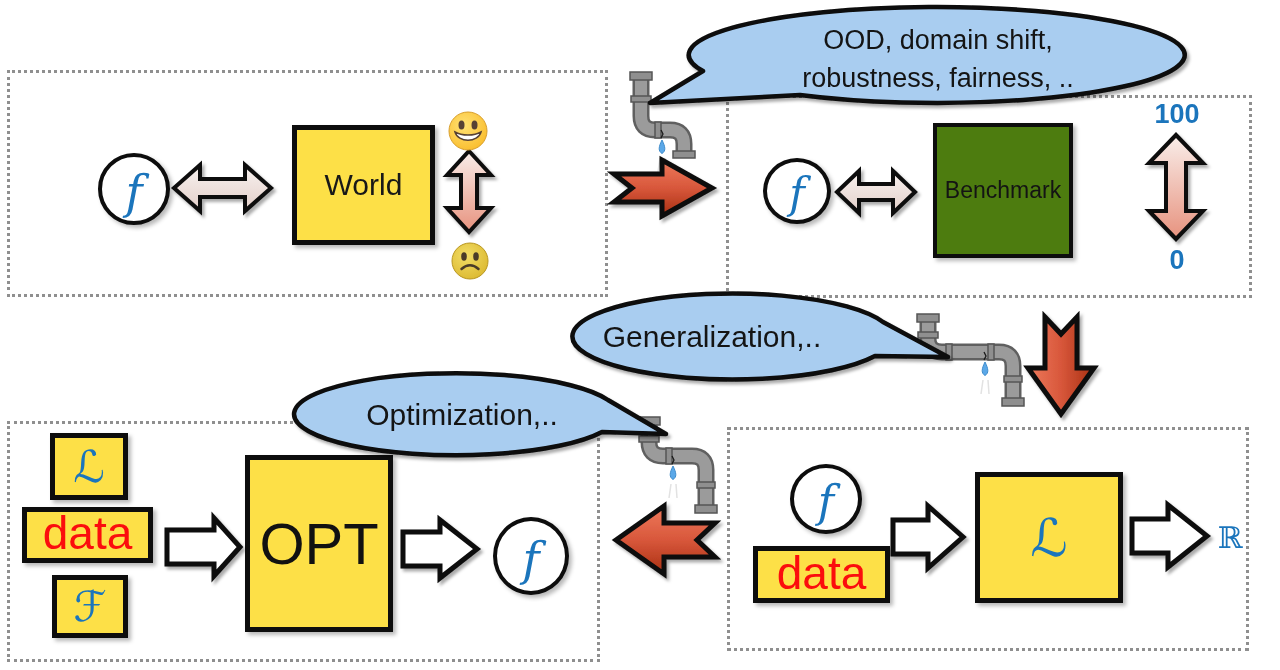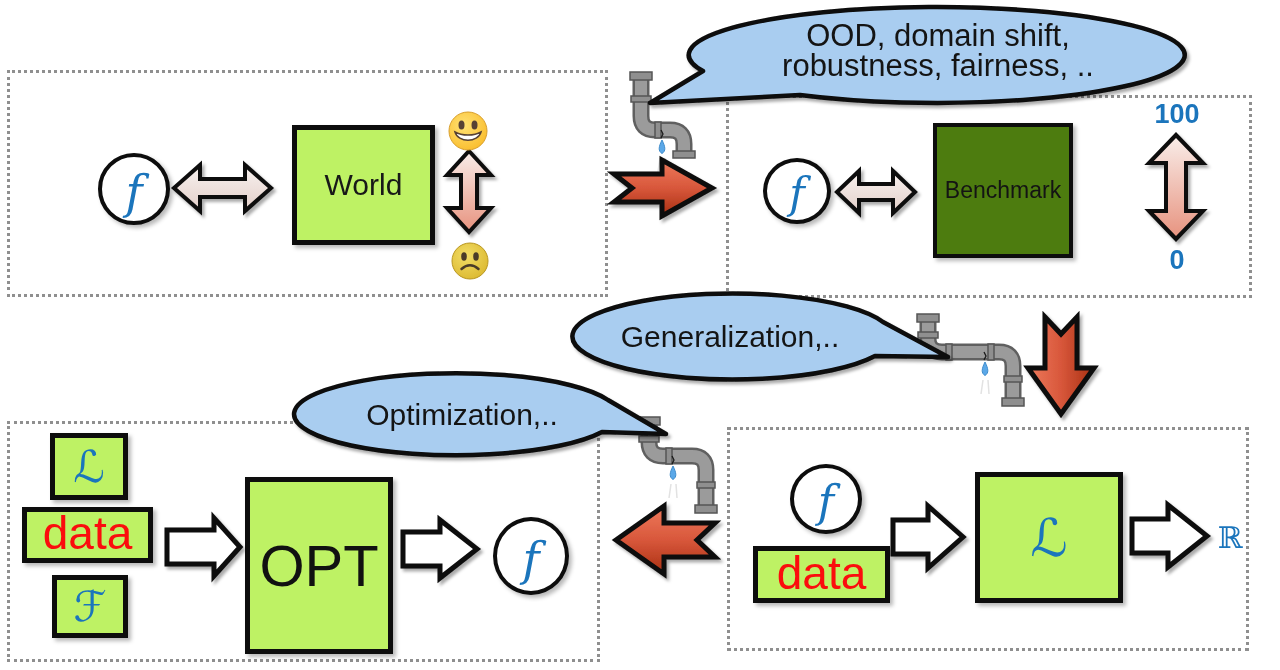--- a/index.html
+++ b/index.html
@@ -1,20 +1,20 @@
 <!DOCTYPE html>
 <html><head>
 <meta charset="utf-8">
 <style>
   html,body{margin:0;padding:0;background:#fff;}
   .stage{position:relative;width:1280px;height:670px;background:#ffffff;overflow:hidden;
          font-family:"Liberation Sans",sans-serif;}
   .abs{position:absolute;}
   .region{position:absolute;border:3px dotted #8f8f8f;background:#ffffff;}
-  .solidbox{position:absolute;background:#bef264;border:5px solid #0d0d0d;
+  .solidbox{position:absolute;background:#fde047;border:5px solid #0d0d0d;
             box-shadow:3px 3px 4px rgba(0,0,0,.28);
             display:flex;align-items:center;justify-content:center;}
   .fcircle{position:absolute;background:#ffffff;border:4px solid #0d0d0d;border-radius:50%;
            box-shadow:3px 3px 4px rgba(0,0,0,.28);
            display:flex;align-items:center;justify-content:center;}
   .fglyph{font-family:"DejaVu Serif","DejaVu Sans",serif;font-style:italic;
           color:#1b75bc;line-height:1;position:relative;top:3px;}
   .script{font-family:"DejaVu Serif","DejaVu Sans",serif;font-style:italic;color:#1b75bc;line-height:1;}
   .bluetxt{color:#1b75bc;font-weight:bold;}
   .overlay{position:absolute;left:0;top:0;width:1280px;height:670px;pointer-events:none;}
@@ -48,21 +48,21 @@
 
   <div class="solidbox" style="left:50px;top:433px;width:68px;height:57px">
     <span class="script" style="font-size:44px">ℒ</span>
   </div>
   <div class="solidbox" style="left:22px;top:507px;width:121px;height:46px">
     <span style="font-size:46px;color:#fb0d0d;line-height:1;position:relative;top:-2px">data</span>
   </div>
   <div class="solidbox" style="left:52px;top:575px;width:66px;height:53px">
     <span class="script" style="font-size:42px">ℱ</span>
   </div>
-  <div class="solidbox" style="left:245px;top:477px;width:138px;height:167px">
+  <div class="solidbox" style="left:245px;top:455px;width:138px;height:167px">
     <span style="font-size:58px;color:#111">OPT</span>
   </div>
   <div class="fcircle" style="left:493px;top:517px;width:68px;height:70px">
     <span class="fglyph" style="font-size:46px">f</span>
   </div>
 
   <div class="fcircle" style="left:790px;top:464px;width:64px;height:62px">
     <span class="fglyph" style="font-size:44px">f</span>
   </div>
   <div class="solidbox" style="left:753px;top:546px;width:127px;height:47px">
@@ -182,17 +182,17 @@
       <path d="M10.5 27 Q19 19.5 27.5 27" fill="none" stroke="#4a3b28" stroke-width="2.5" stroke-linecap="round"></path>
     </g>
 
     <g filter="url(#ds)" fill="#a9cdf0" stroke="#0a0a0a" stroke-width="4.5" stroke-linejoin="round">
       <path d="M703 71 A248 48 0 1 1 800 95 L650 103 Z"></path>
       <path d="M883 322 A160 43 0 1 0 875 356 L948 357 Z"></path>
       <path d="M608 400 A162 41 0 1 0 602 432 L666 434 Z"></path>
     </g>
   </svg>
 
-  <div class="bubbletxt" style="left:773px;top:21px;width:330px;font-size:31px;line-height:30px">OOD, domain shift, robustness, fairness, ..</div>
-  <div class="bubbletxt" style="left:580px;top:320px;width:300px;font-size:30px">Generalization,..</div>
+  <div class="bubbletxt" style="left:773px;top:21px;width:330px;font-size:27px;line-height:38px">OOD, domain shift, robustness, fairness, ..</div>
+  <div class="bubbletxt" style="left:562px;top:320px;width:300px;font-size:30px">Generalization,..</div>
   <div class="bubbletxt" style="left:312px;top:398px;width:300px;font-size:30px">Optimization,..</div>
 
 </div>
 
 </body></html>

